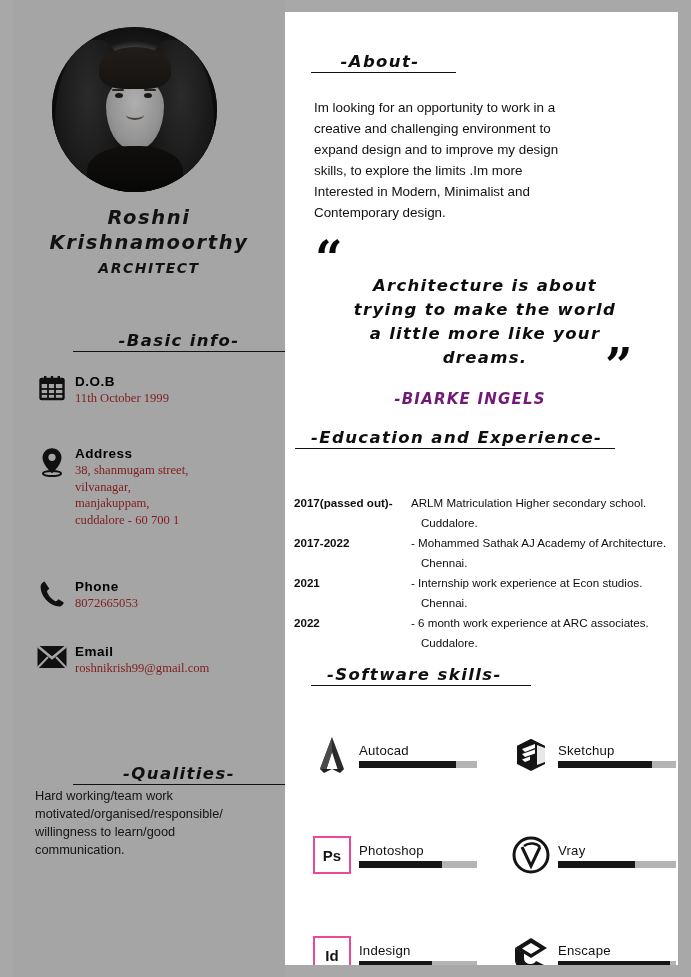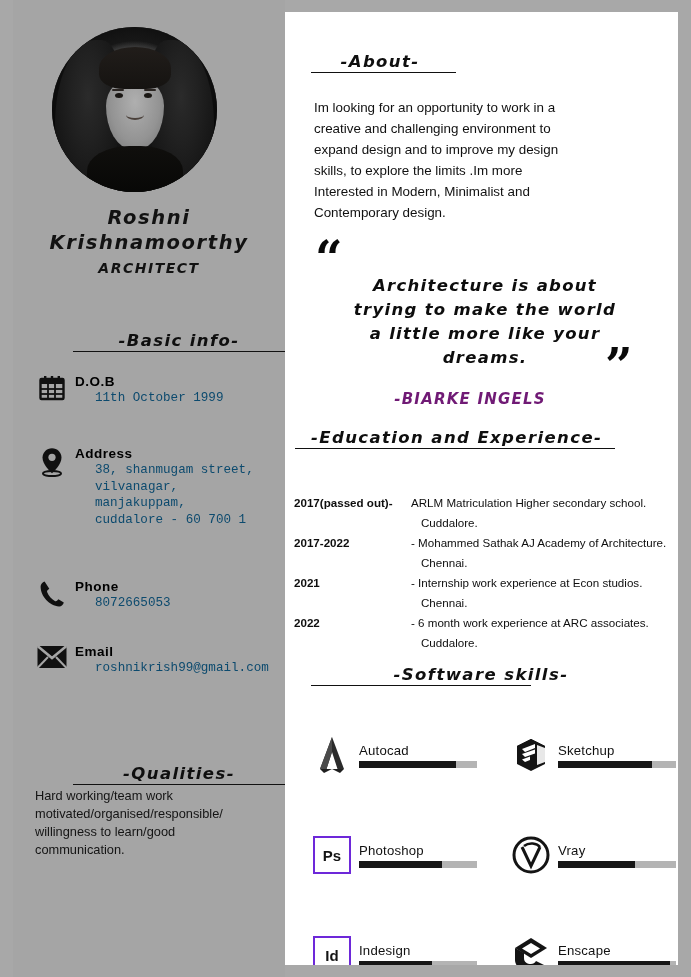--- a/index.html
+++ b/index.html
@@ -209,25 +209,24 @@
   .info-text { flex: 1 1 auto; padding-left: 6px; }
   .info-label {
     font-family: "Liberation Sans", sans-serif;
     font-size: 13.5px;
     font-weight: bold;
     letter-spacing: 0.5px;
     color: #000000;
     line-height: 17px;
   }
   .info-value {
-    font-family: Liberation Mono, monospace;
+    font-family: Liberation Serif, serif;
     font-size: 12.6px;
-    color: #0c4a6e;
+    color: #7f1d1d;
     line-height: 16.5px;
-    margin-left: 20px;
   }
   .info-value div { white-space: nowrap; }
 
   
   #qualities-body {
     position: absolute;
     left: 22px;
     top: 787px;
     width: 250px;
     font-family: "Liberation Sans", sans-serif;
@@ -321,21 +320,21 @@
   .edu-place {
     padding-left: 10px;
     font-family: "Liberation Sans", sans-serif;
     font-size: 11.6px;
     color: #0e0e0e;
     line-height: 19px;
   }
 
   
   #sw-heading { left: 26px; top: 653px; width: 340px; }
-  #sw-heading .hand-heading { margin-left: 0; text-align: center; }
+  #sw-heading .hand-heading { margin-left: 16px; }
   #sw-heading .heading-rule { width: 220px; }
 
   
   #skills-grid {
     position: absolute;
     left: 24px; top: 705px;
     width: 360px;
     display: grid;
     grid-template-columns: 175px 175px;
     grid-auto-rows: 76px;
@@ -370,21 +369,21 @@
   }
   .skill-bar .fill {
     position: absolute;
     left: 0; top: 0; bottom: 0;
     background: #161616;
   }
 
   
   .boxed-icon {
     width: 34px; height: 34px;
-    border: 2px solid #6d28d9;
+    border: 2px solid #ec4899;
     display: flex;
     align-items: center;
     justify-content: center;
     font-family: "Liberation Sans", sans-serif;
     font-weight: bold;
     font-size: 15px;
     color: #141414;
   }
 
   svg { display: block; }

